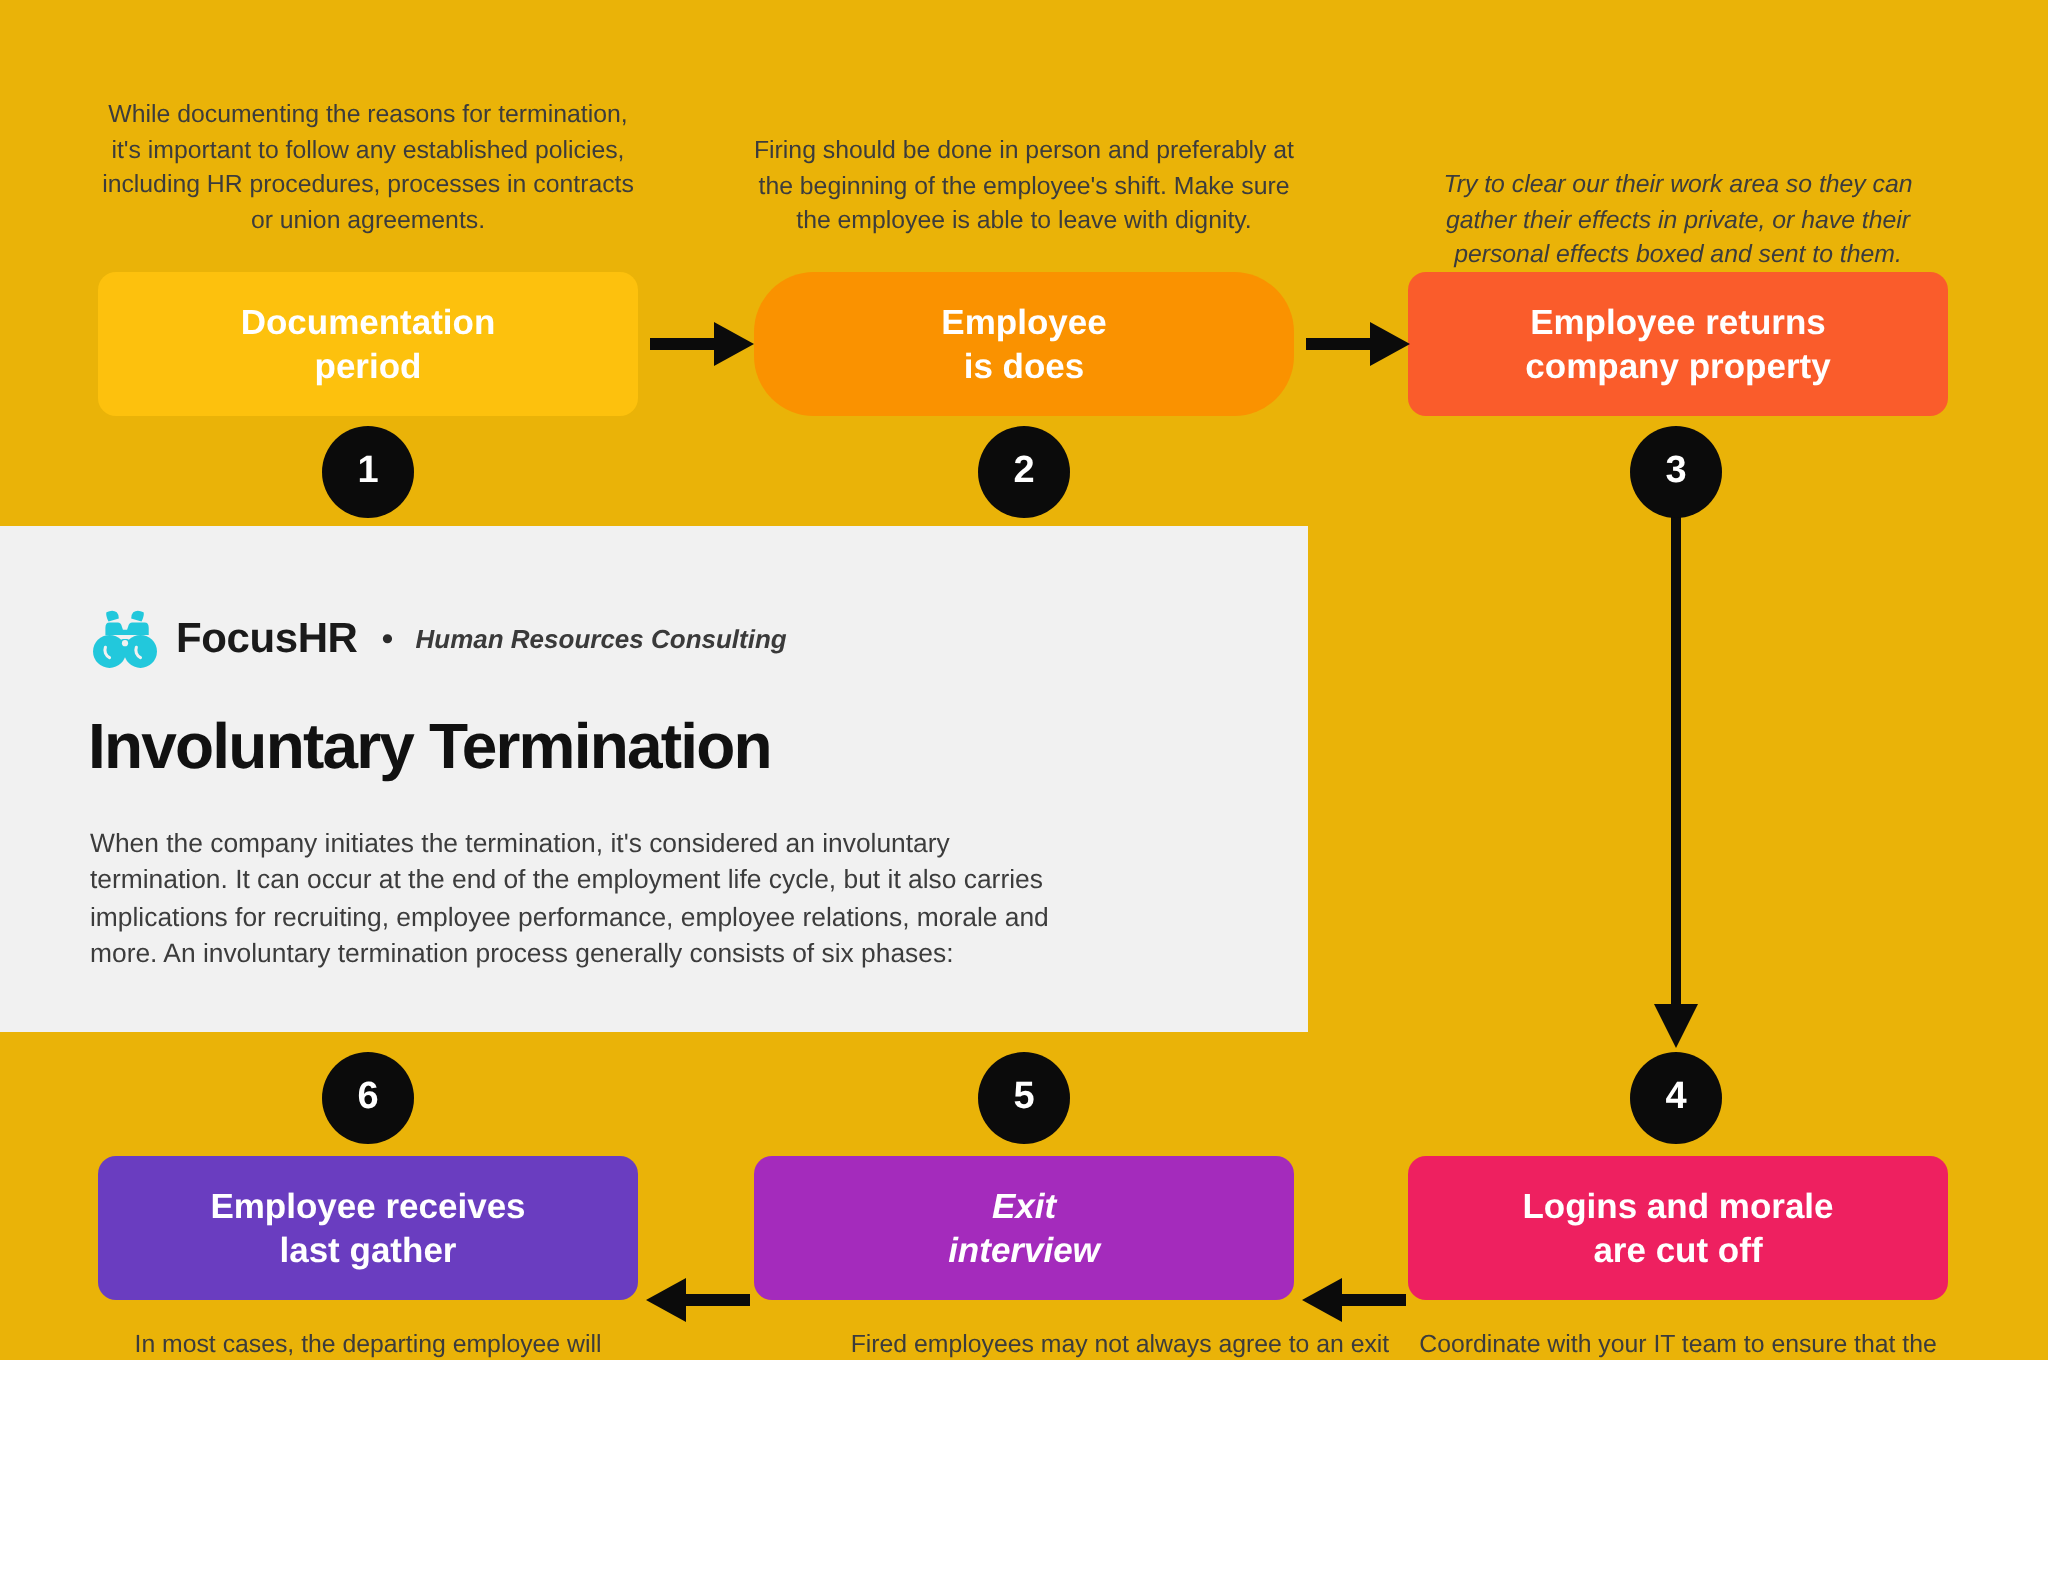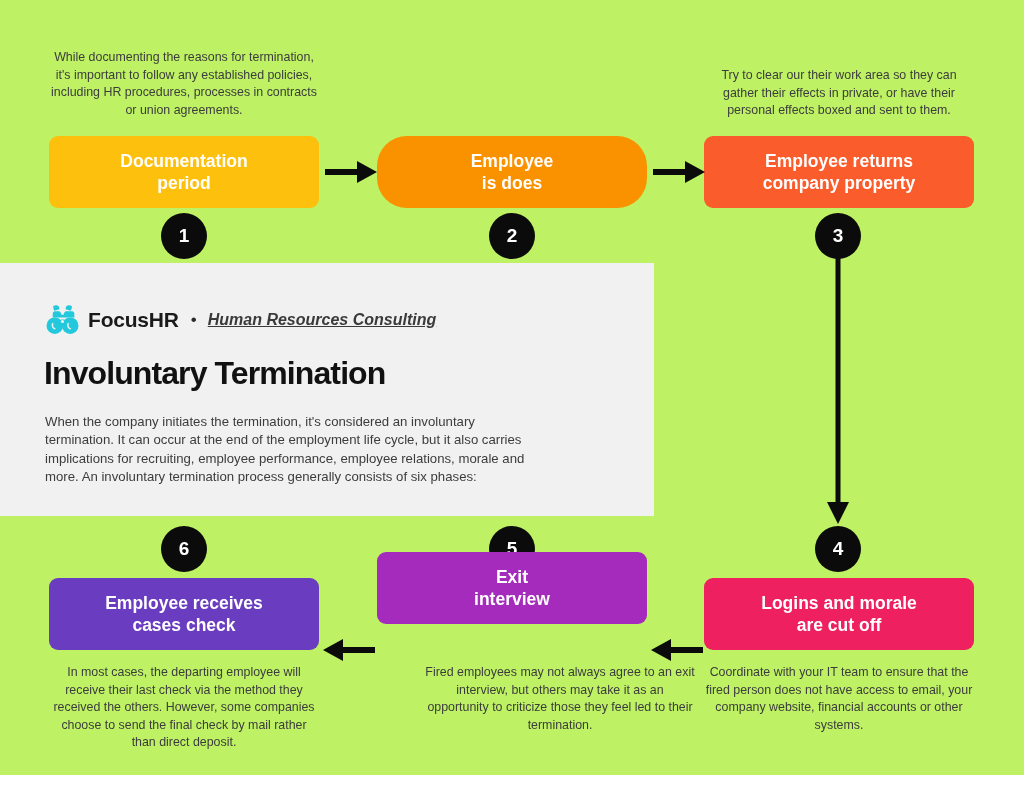--- a/index.html
+++ b/index.html
@@ -7,22 +7,22 @@
     padding: 0;
     background: #ffffff;
   }
   body {
     font-family: "Liberation Sans", sans-serif;
     -webkit-font-smoothing: antialiased;
   }
   #canvas {
     position: relative;
     width: 1024px;
-    height: 775px;
-    background: #bef264;
+    height: 680px;
+    background: #eab308;
     overflow: hidden;
   }
 
   
   .info-panel {
     position: absolute;
     left: 0;
     top: 263px;
     width: 654px;
     height: 253px;
@@ -43,25 +43,24 @@
     color: #1a1a1a;
     letter-spacing: -0.2px;
   }
   .brand-dot {
     color: #2b2b2b;
     font-size: 17px;
     line-height: 1;
     margin: 0 2px 0 3px;
   }
   .brand-tagline {
-    font-size: 16px;
+    font-size: 13px;
     font-style: italic;
     font-weight: bold;
     color: #3a3a3a;
-    text-decoration: underline;
   }
   .panel-title {
     position: absolute;
     left: 44px;
     top: 94px;
     font-size: 32px;
     font-weight: bold;
     color: #111111;
     letter-spacing: -0.9px;
     line-height: 1.05;
@@ -88,35 +87,35 @@
     font-size: 17.5px;
     font-weight: bold;
     line-height: 22px;
     box-sizing: border-box;
     padding: 4px 10px;
   }
   .box1 { left: 49px;  top: 136px; width: 270px; height: 72px; background: #fdc10d; }
   .box2 { left: 377px; top: 136px; width: 270px; height: 72px; background: #fa9200; border-radius: 30px; }
   .box3 { left: 704px; top: 136px; width: 270px; height: 72px; background: #fa5c2b; }
   .box4 { left: 704px; top: 578px; width: 270px; height: 72px; background: #ee2060; }
-  .box5 { left: 377px; top: 552px; width: 270px; height: 72px; background: #a42bbc; }
+  .box5 { left: 377px; top: 578px; width: 270px; height: 72px; background: #a42bbc; font-style: italic; }
   .box6 { left: 49px;  top: 578px; width: 270px; height: 72px; background: #6a3dc0; }
 
   
   .caption {
     position: absolute;
     width: 272px;
     text-align: center;
     font-size: 12.4px;
     line-height: 17.6px;
     color: #3c3c3c;
   }
   .cap1 { left: 48px;  top: 49px; }
   .cap2 { left: 376px; top: 67px; }
-  .cap3 { left: 703px; top: 67px; }
+  .cap3 { left: 703px; top: 84px; font-style: italic; }
   .cap4 { left: 703px; top: 664px; }
   .cap5 { left: 376px; top: 664px; margin-left: 48px; }
   .cap6 { left: 48px;  top: 664px; }
 
   
   .badge {
     position: absolute;
     width: 46px;
     height: 46px;
     border-radius: 50%;
@@ -142,20 +141,21 @@
   .arr-3-4 { left: 820px; top: 252px; }
   .arr-4-5 { left: 651px; top: 628px; }
   .arr-5-6 { left: 323px; top: 628px; }
 </style>
 </head>
 <body>
 
 <div id="canvas">
 
   <div class="caption cap1">While documenting the reasons for termination, it's important to follow any established policies, including HR procedures, processes in contracts or union agreements.</div>
+  <div class="caption cap2">Firing should be done in person and preferably at the beginning of the employee's shift. Make sure the employee is able to leave with dignity.</div>
   <div class="caption cap3">Try to clear our their work area so they can gather their effects in private, or have their personal effects boxed and sent to them.</div>
 
   <div class="pbox box1">
     <span>
       <span>Documentation</span><br>
       <span>period</span>
     </span>
   </div>
   <div class="pbox box2">
     <span>
@@ -227,21 +227,21 @@
   </div>
   <div class="pbox box5">
     <span>
       <span>Exit</span><br>
       <span>interview</span>
     </span>
   </div>
   <div class="pbox box6">
     <span>
       <span>Employee receives</span><br>
-      <span>cases check</span>
+      <span>last gather</span>
     </span>
   </div>
 
   <div class="caption cap4">Coordinate with your IT team to ensure that the fired person does not have access to email, your company website, financial accounts or other systems.</div>
   <div class="caption cap5">Fired employees may not always agree to an exit interview, but others may take it as an opportunity to criticize those they feel led to their termination.</div>
   <div class="caption cap6">In most cases, the departing employee will receive their last check via the method they received the others. However, some companies choose to send the final check by mail rather than direct deposit.</div>
 
 </div>
 
 </body></html>

